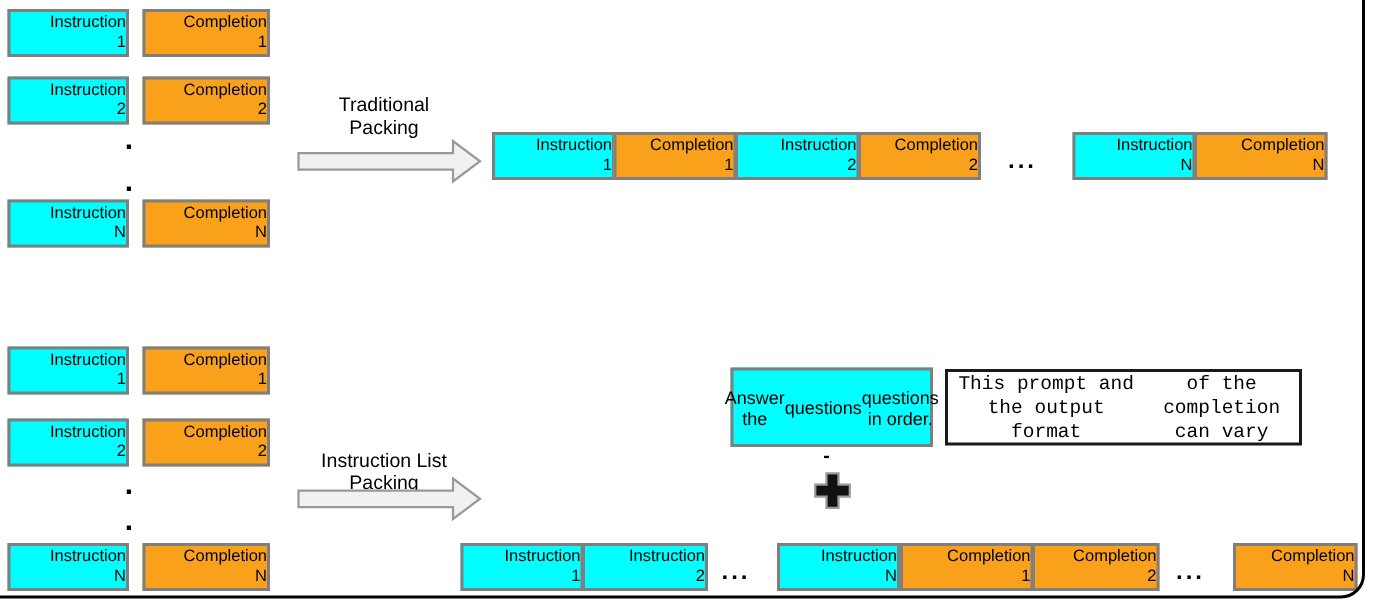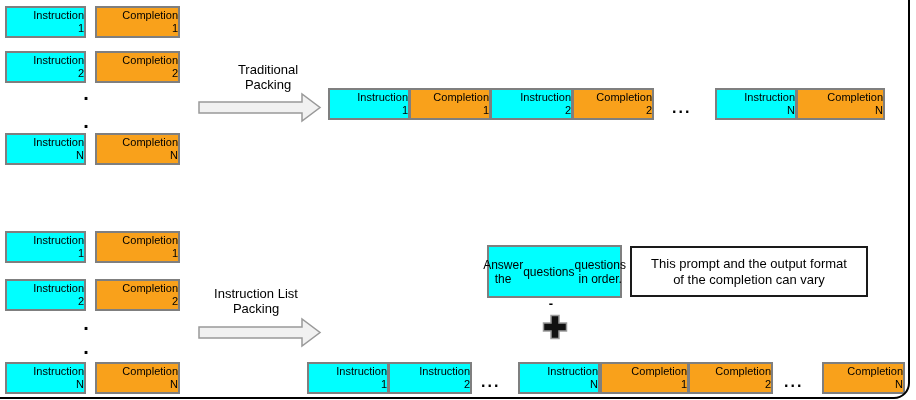--- a/index.html
+++ b/index.html
@@ -32,22 +32,22 @@
   .arrow-label{position:absolute;font-size:13px;line-height:15px;text-align:center;}
 
   .ellipsis{position:absolute;font-weight:bold;font-size:16px;letter-spacing:2px;line-height:20px;}
 
   .prompt-box{position:absolute;left:487px;top:245px;width:135px;height:53px;
         box-sizing:border-box;border:2px solid var(--box-border);background:var(--instruction-fill);
         display:flex;flex-direction:row;align-items:center;justify-content:center;
         font-size:12px;line-height:14px;text-align:center;}
   .note-box{position:absolute;left:630px;top:246px;width:238px;height:51px;
         box-sizing:border-box;border:2px solid var(--note-border);background:#fff;
-        display:flex;flex-direction:column;align-items:center;justify-content:center;
-        font-size:13px;line-height:16px;text-align:center;}
+        display:flex;align-items:center;justify-content:center;
+        font-size:13px;line-height:16px;text-align:center;font-family:Liberation Mono, monospace;}
   .dash{position:absolute;left:540px;top:298px;width:22px;text-align:center;
         font-size:13px;font-weight:bold;line-height:12px;}
   .abs{position:absolute;}
 </style>
 </head>
 <body>
 
 <div class="canvas">
 
   <div class="chip inst" style="left:5px;top:6px;width:81px;">
@@ -73,21 +73,21 @@
 
   <div class="chip inst" style="left:5px;top:133px;width:81px;">
     <span>Instruction</span>
     <span>N</span>
   </div>
   <div class="chip comp" style="left:95px;top:133px;width:85px;">
     <span>Completion</span>
     <span>N</span>
   </div>
 
-  <div class="arrow-label" style="left:218px;top:62px;width:100px;">Traditional Packing</div>
+  <div class="arrow-label" style="left:206px;top:62px;width:100px;">Traditional Packing</div>
   <svg class="abs" style="left:198px;top:92px;" width="124" height="31" viewBox="0 0 124 31">
     <polygon points="1,10 104,10 104,2 122,15.5 104,29 104,21 1,21" fill="var(--arrow-fill)" stroke="var(--arrow-border)" stroke-width="1.5"></polygon>
   </svg>
 
   <div class="chip inst" style="left:328px;top:88px;width:82px;">
     <span>Instruction</span>
     <span>1</span>
   </div>
   <div class="chip comp" style="left:409px;top:88px;width:82px;">
     <span>Completion</span>
@@ -134,21 +134,21 @@
 
   <div class="chip inst" style="left:5px;top:362px;width:81px;">
     <span>Instruction</span>
     <span>N</span>
   </div>
   <div class="chip comp" style="left:95px;top:362px;width:85px;">
     <span>Completion</span>
     <span>N</span>
   </div>
 
-  <div class="arrow-label" style="left:208px;top:286px;width:96px;">Instruction List Packing</div>
+  <div class="arrow-label" style="left:208px;top:299px;width:96px;">Instruction List Packing</div>
   <svg class="abs" style="left:198px;top:317px;" width="124" height="31" viewBox="0 0 124 31">
     <polygon points="1,10 104,10 104,2 122,15.5 104,29 104,21 1,21" fill="var(--arrow-fill)" stroke="var(--arrow-border)" stroke-width="1.5"></polygon>
   </svg>
 
   <div class="prompt-box">
     <span>Answer the</span>
     <span>questions</span>
     <span>questions in order.</span>
   </div>
   <div class="dash">-</div>

